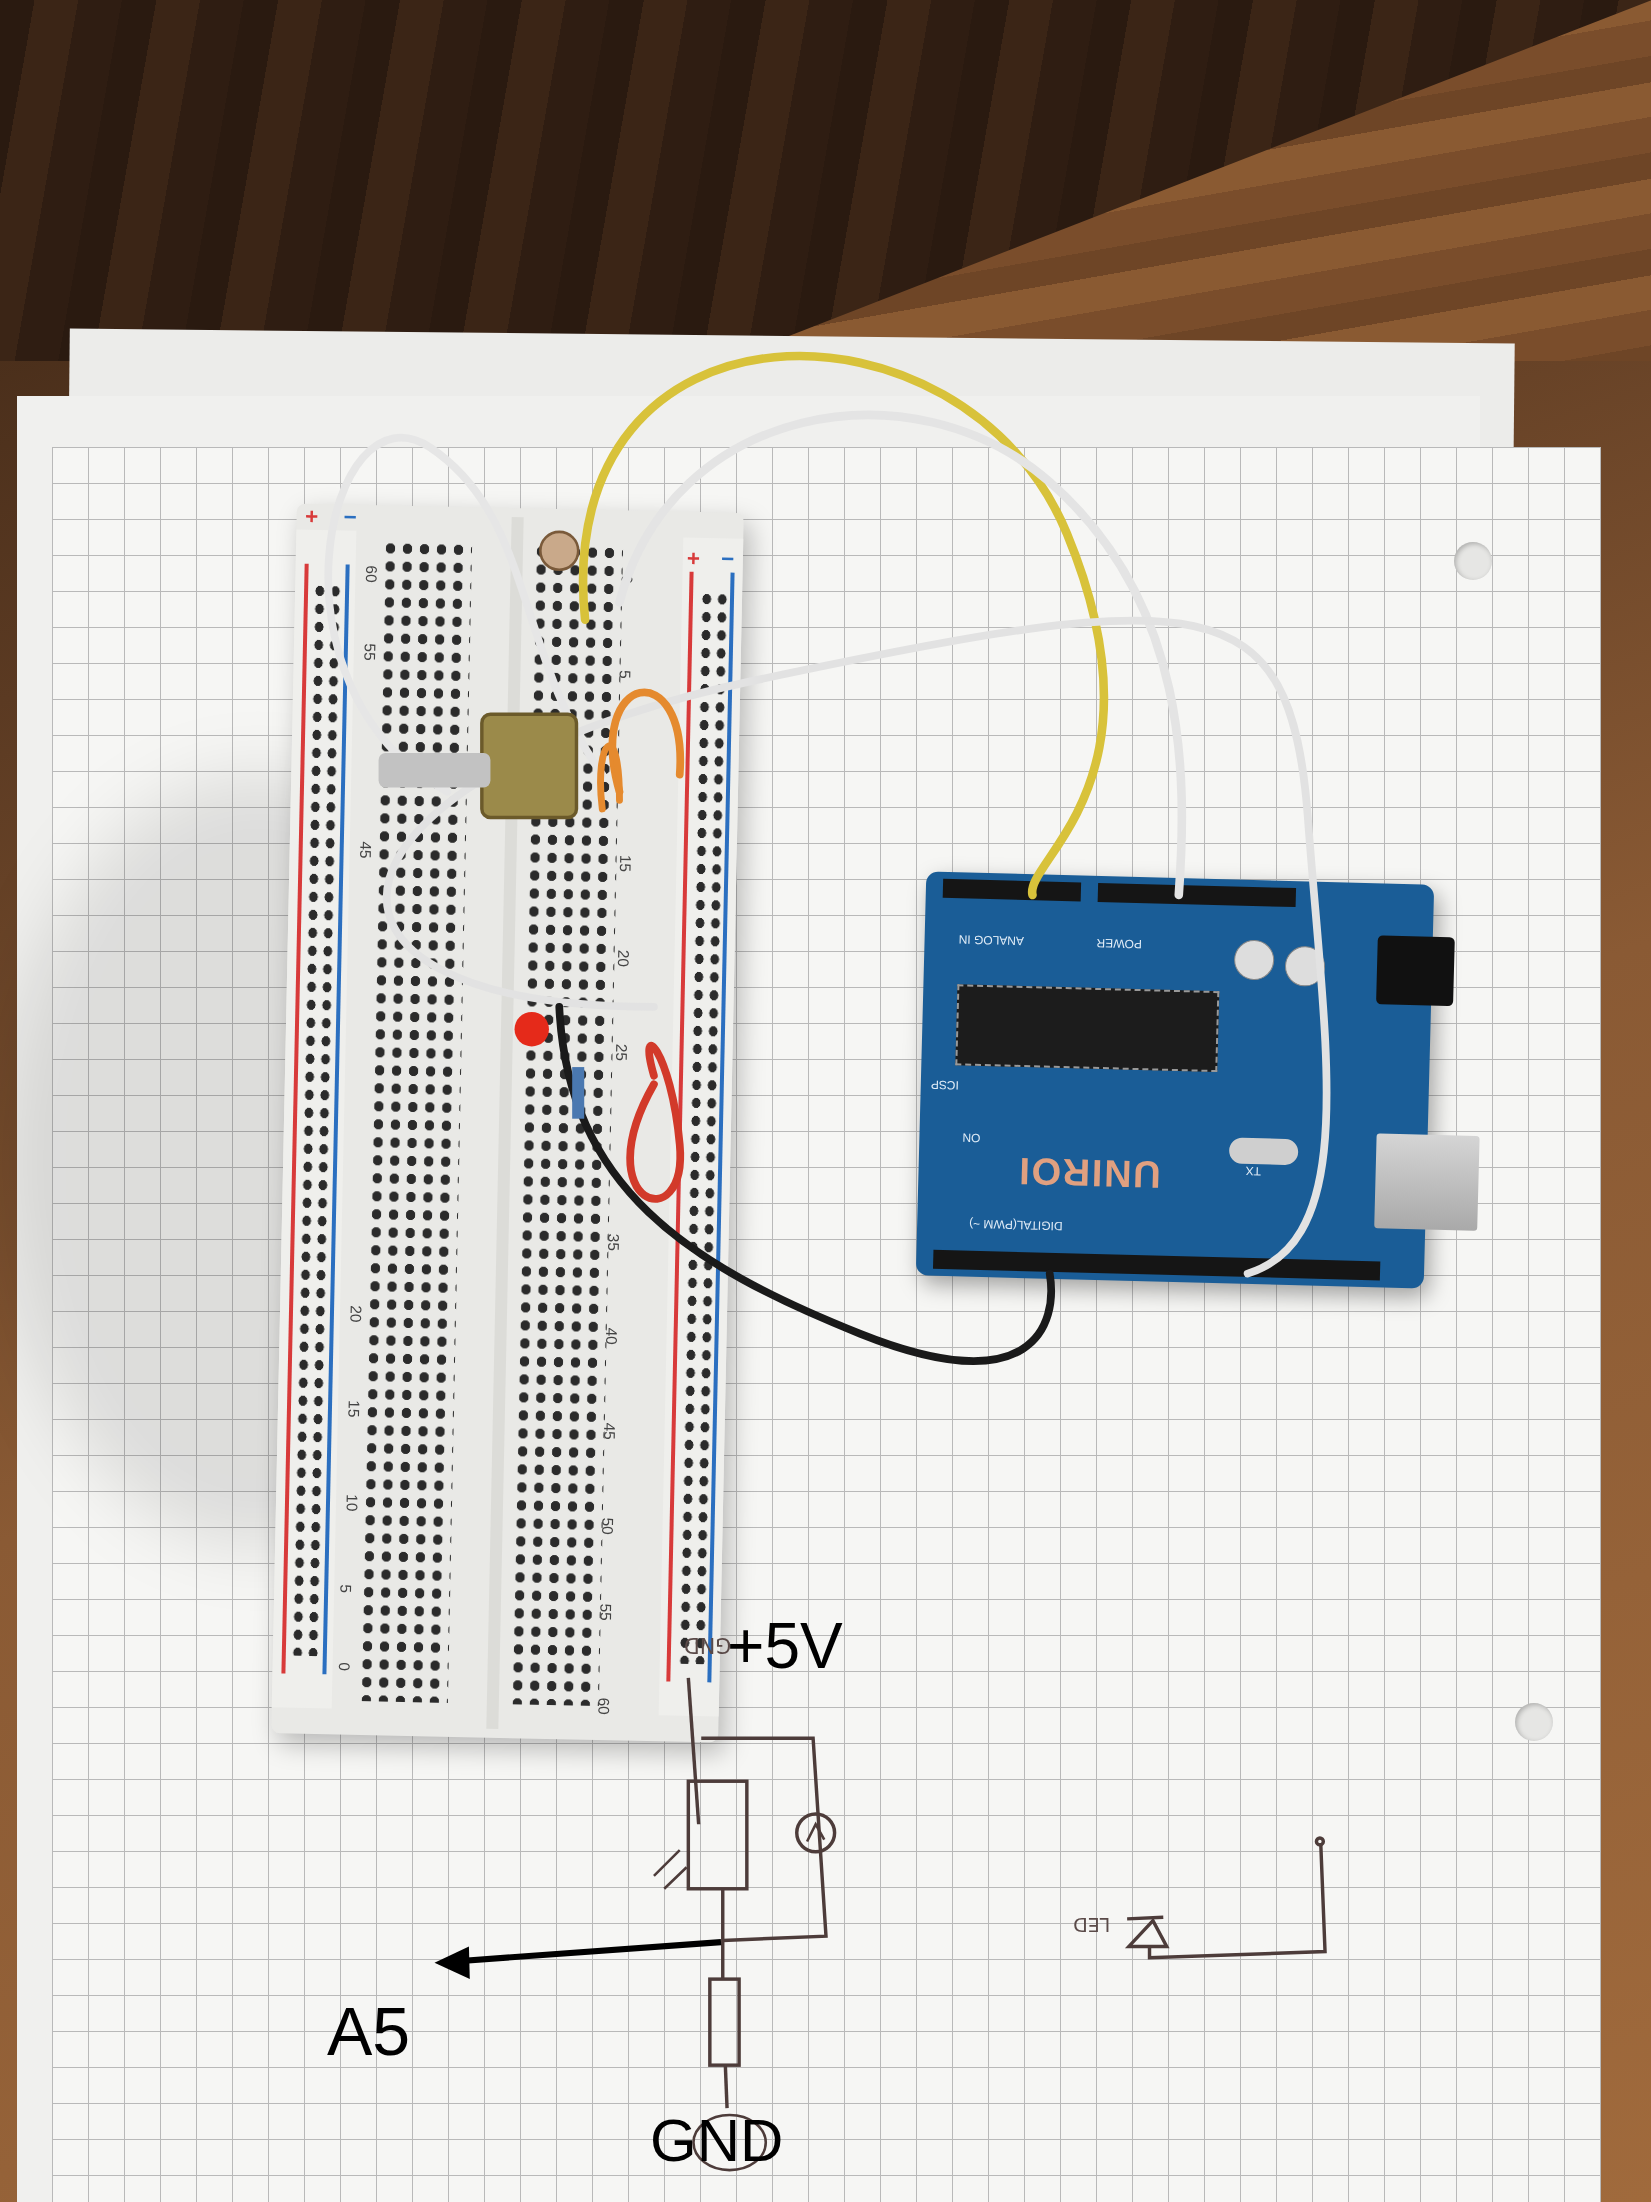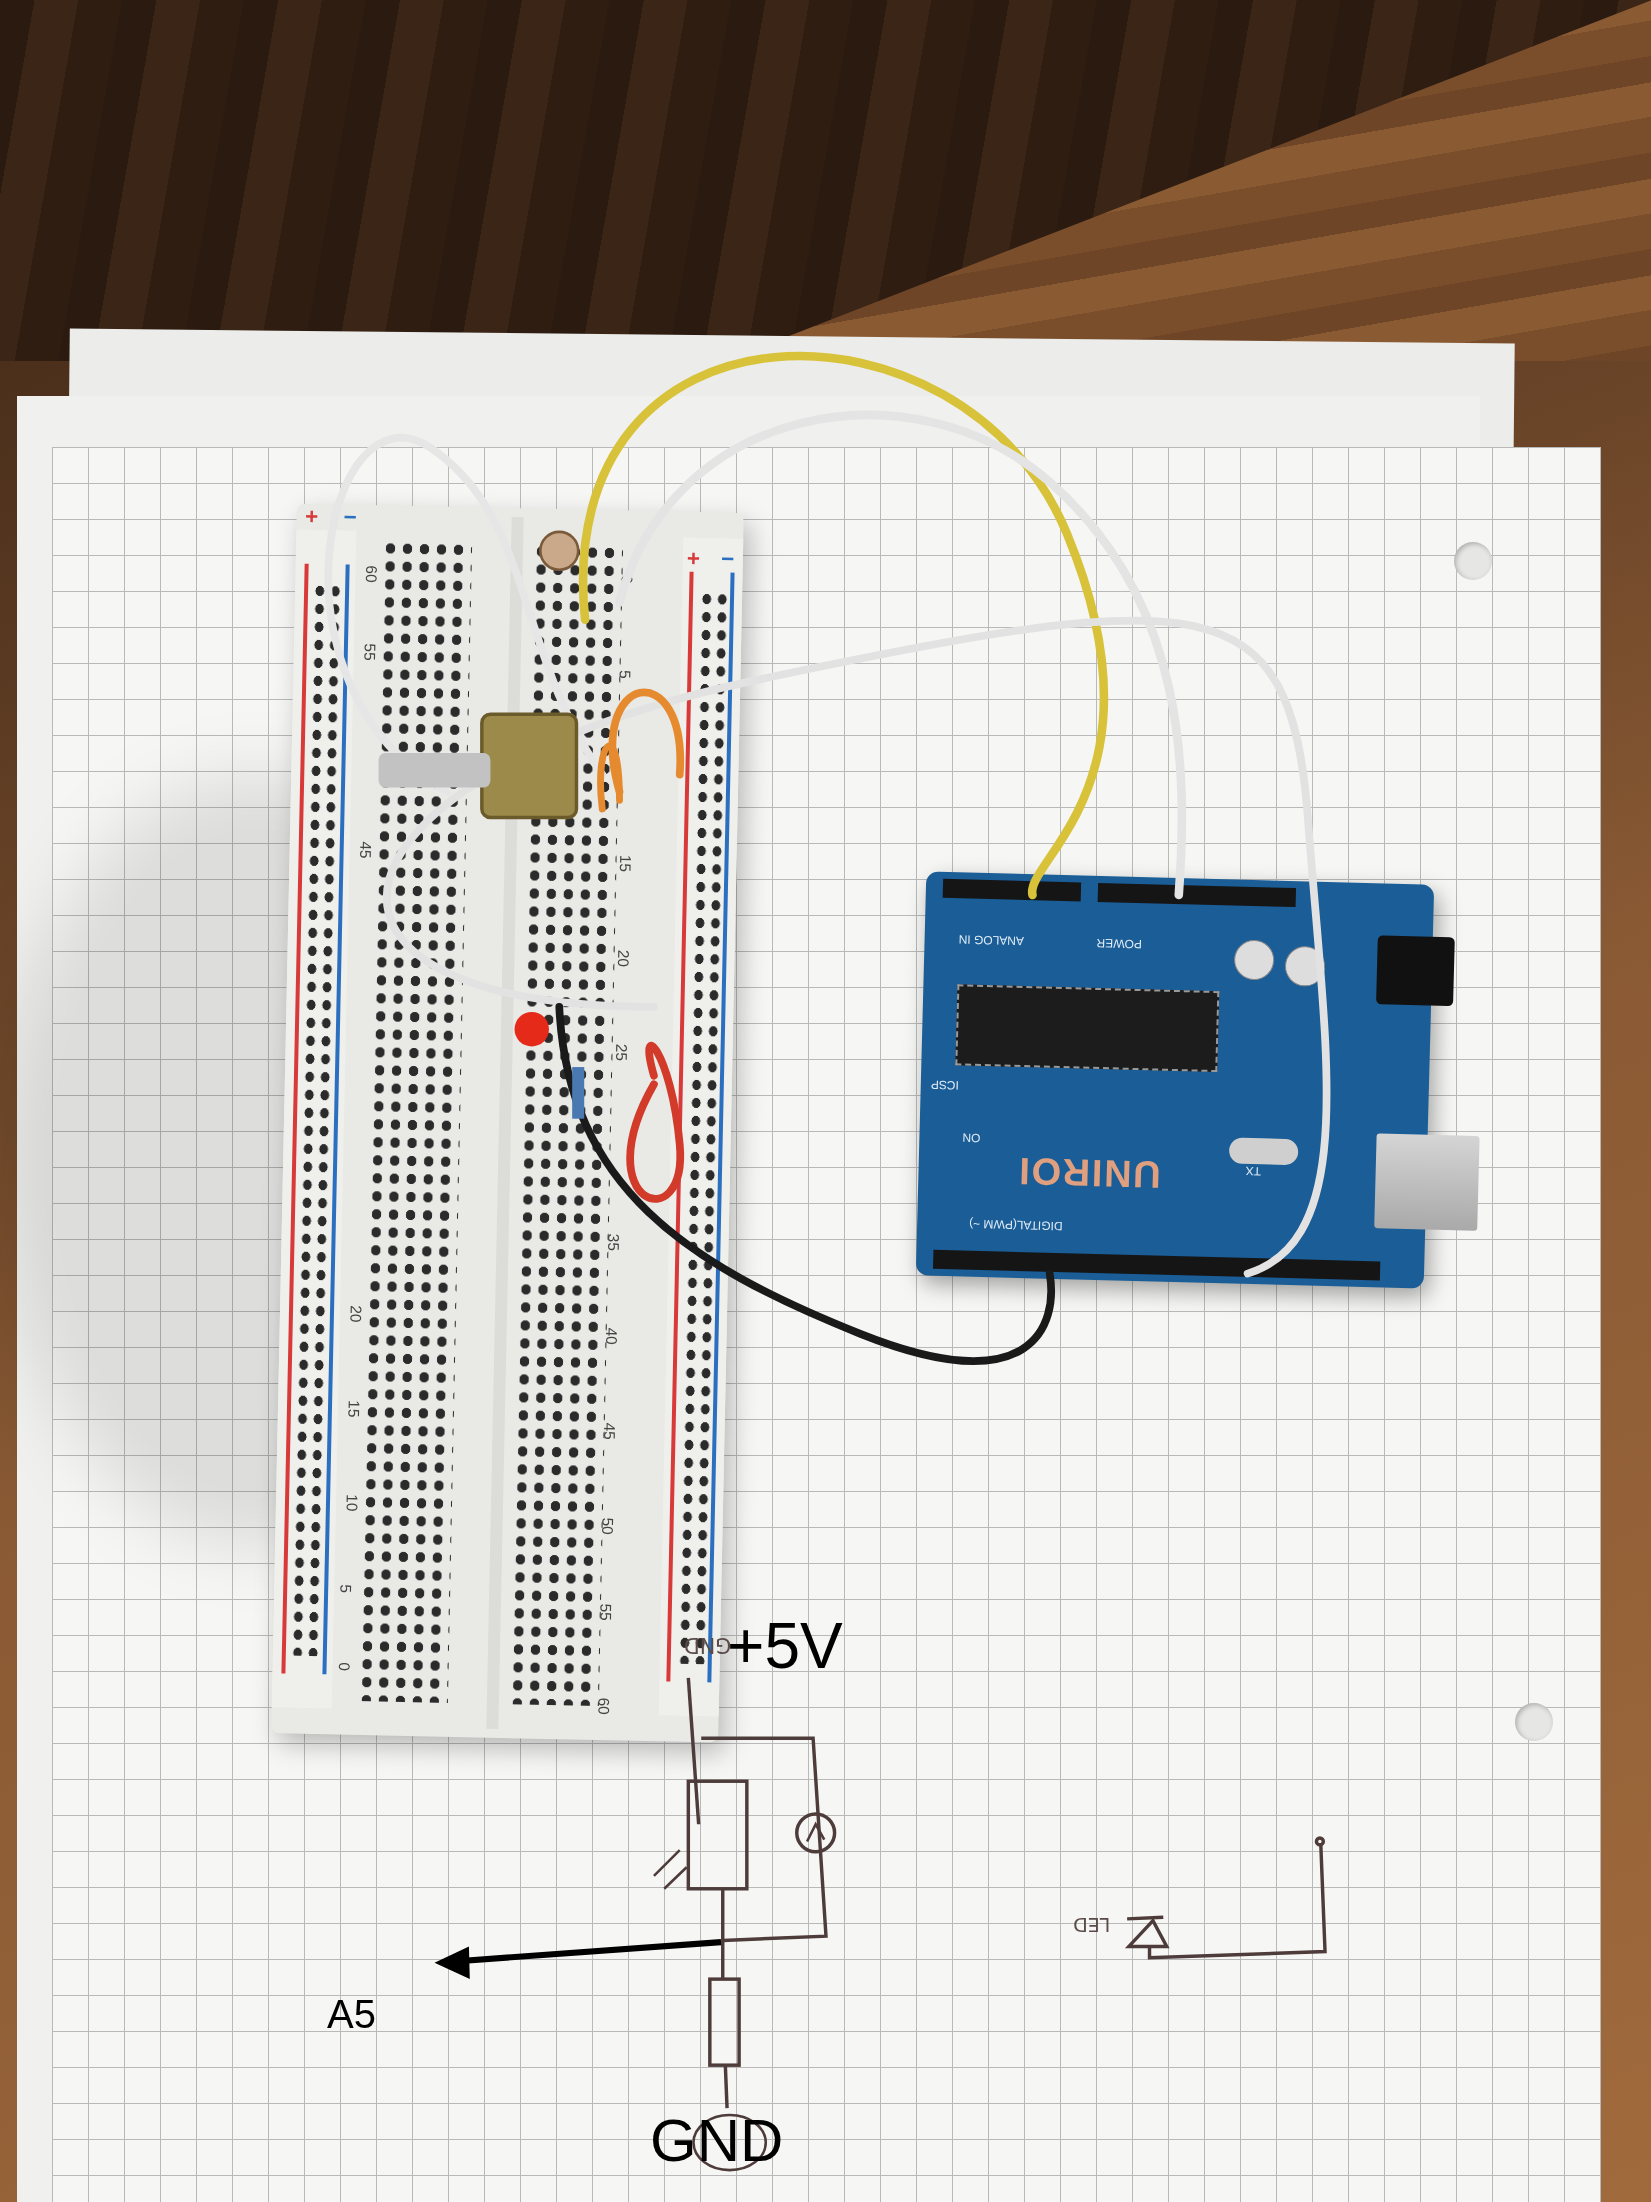--- a/index.html
+++ b/index.html
@@ -48,21 +48,21 @@
   .usb{position:absolute;right:-52px;top:250px;width:103px;height:95px;background:linear-gradient(#d5d5d5,#a9a9a9);border-radius:3.4px;}
   .jack{position:absolute;right:-21.5px;top:52px;width:77px;height:69px;background:#111;border-radius:5.2px;}
   .cap{position:absolute;width:38px;height:38px;border-radius:50%;background:#ddd;border:1.7px solid #888;}
   .crystal{position:absolute;left:310px;top:258px;width:69px;height:26px;border-radius:13px;background:#cfcfcf;}
   .brand{position:absolute;left:99px;top:275px;font-size:38px;font-weight:bold;color:#e0a080;transform:rotate(180deg);letter-spacing:1.7px;}
   .pcb-text{position:absolute;font-size:12px;color:#e0ecf7;transform:rotate(180deg);white-space:nowrap;}
 
   
   .anno{position:absolute;color:#000;font-weight:normal;}
   .anno.v5{left:727px;top:1609px;font-size:64px;}
-  .anno.a5{left:327px;top:1992px;font-size:40px;}
+  .anno.a5{left:327px;top:1992px;font-size:68px;}
   .anno.gnd{left:650px;top:2106px;font-size:60px;}
   .hand{position:absolute;color:#5a4a48;font-size:20.6px;font-family:"DejaVu Sans",sans-serif;}
   svg.overlay{position:absolute;left:0;top:0;}
 </style>
 </head>
 <body>
 
 <div class="wood-dark"></div>
 <div class="wood-ledge"></div>
 

